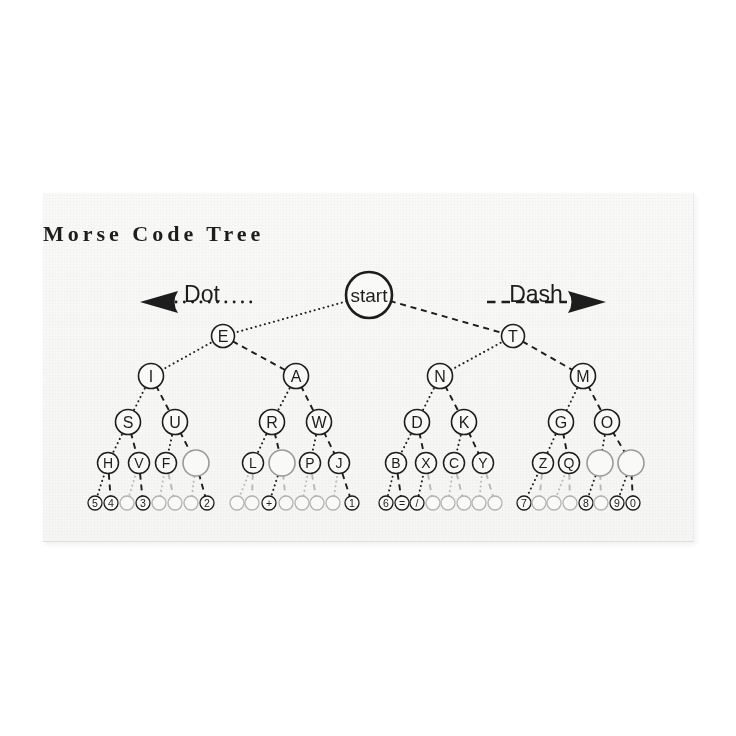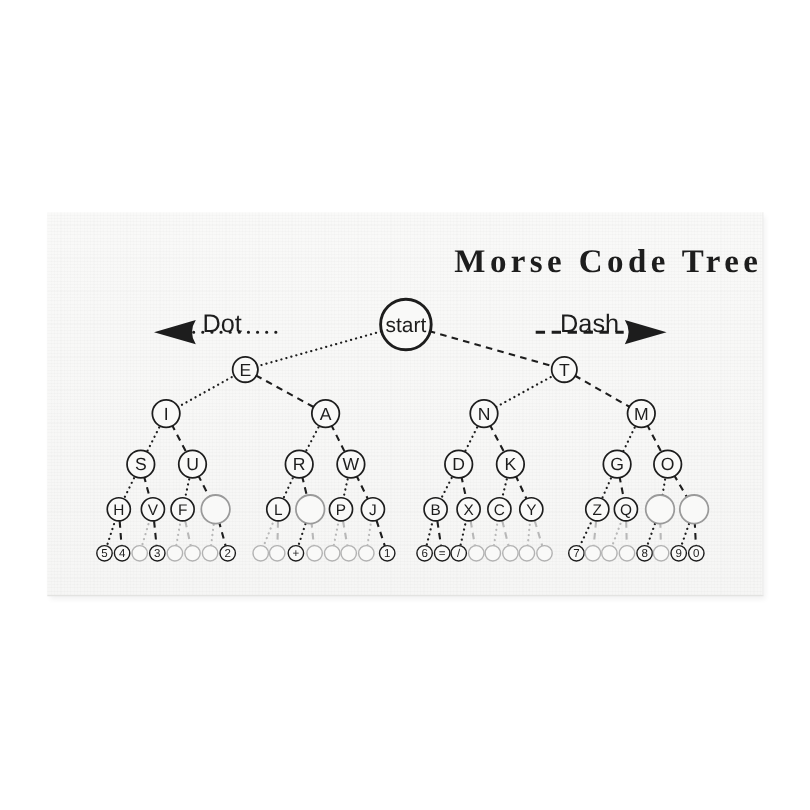--- a/index.html
+++ b/index.html
@@ -11,22 +11,22 @@
     position:absolute;left:43px;top:193px;width:650px;height:348px;
     background:
       repeating-linear-gradient(0deg, rgba(0,0,0,0.015) 0 1px, transparent 1px 3px),
       repeating-linear-gradient(90deg, rgba(0,0,0,0.010) 0 1px, transparent 1px 3px),
       linear-gradient(#f9f9f8,#f6f6f5);
     border-right:1px solid #ececea;
     border-bottom:1px solid #e0e0de;
     box-shadow:2px 3px 5px rgba(0,0,0,0.06);
   }
   .poster-title{
-    position:absolute;left:0;top:28px;width:100%;text-align:right;
-    font-family:"Liberation Serif", serif;font-weight:bold;font-size:30px;
+    position:absolute;left:0;top:28px;width:100%;text-align:left;
+    font-family:"Liberation Serif", serif;font-weight:bold;font-size:22px;
     letter-spacing:4px;color:#1d1d1d;
   }
   .legend-label{
     position:absolute;width:90px;text-align:center;font-size:23px;color:#1d1d1d;margin-top:12px;
   }
   #dot-label{left:114px;top:76px;}
   #dash-label{left:448px;top:76px;}
   .arrow-svg{position:absolute;overflow:visible;}
   #dot-arrow{left:95px;top:96px;}
   #dash-arrow{left:438px;top:96px;}

